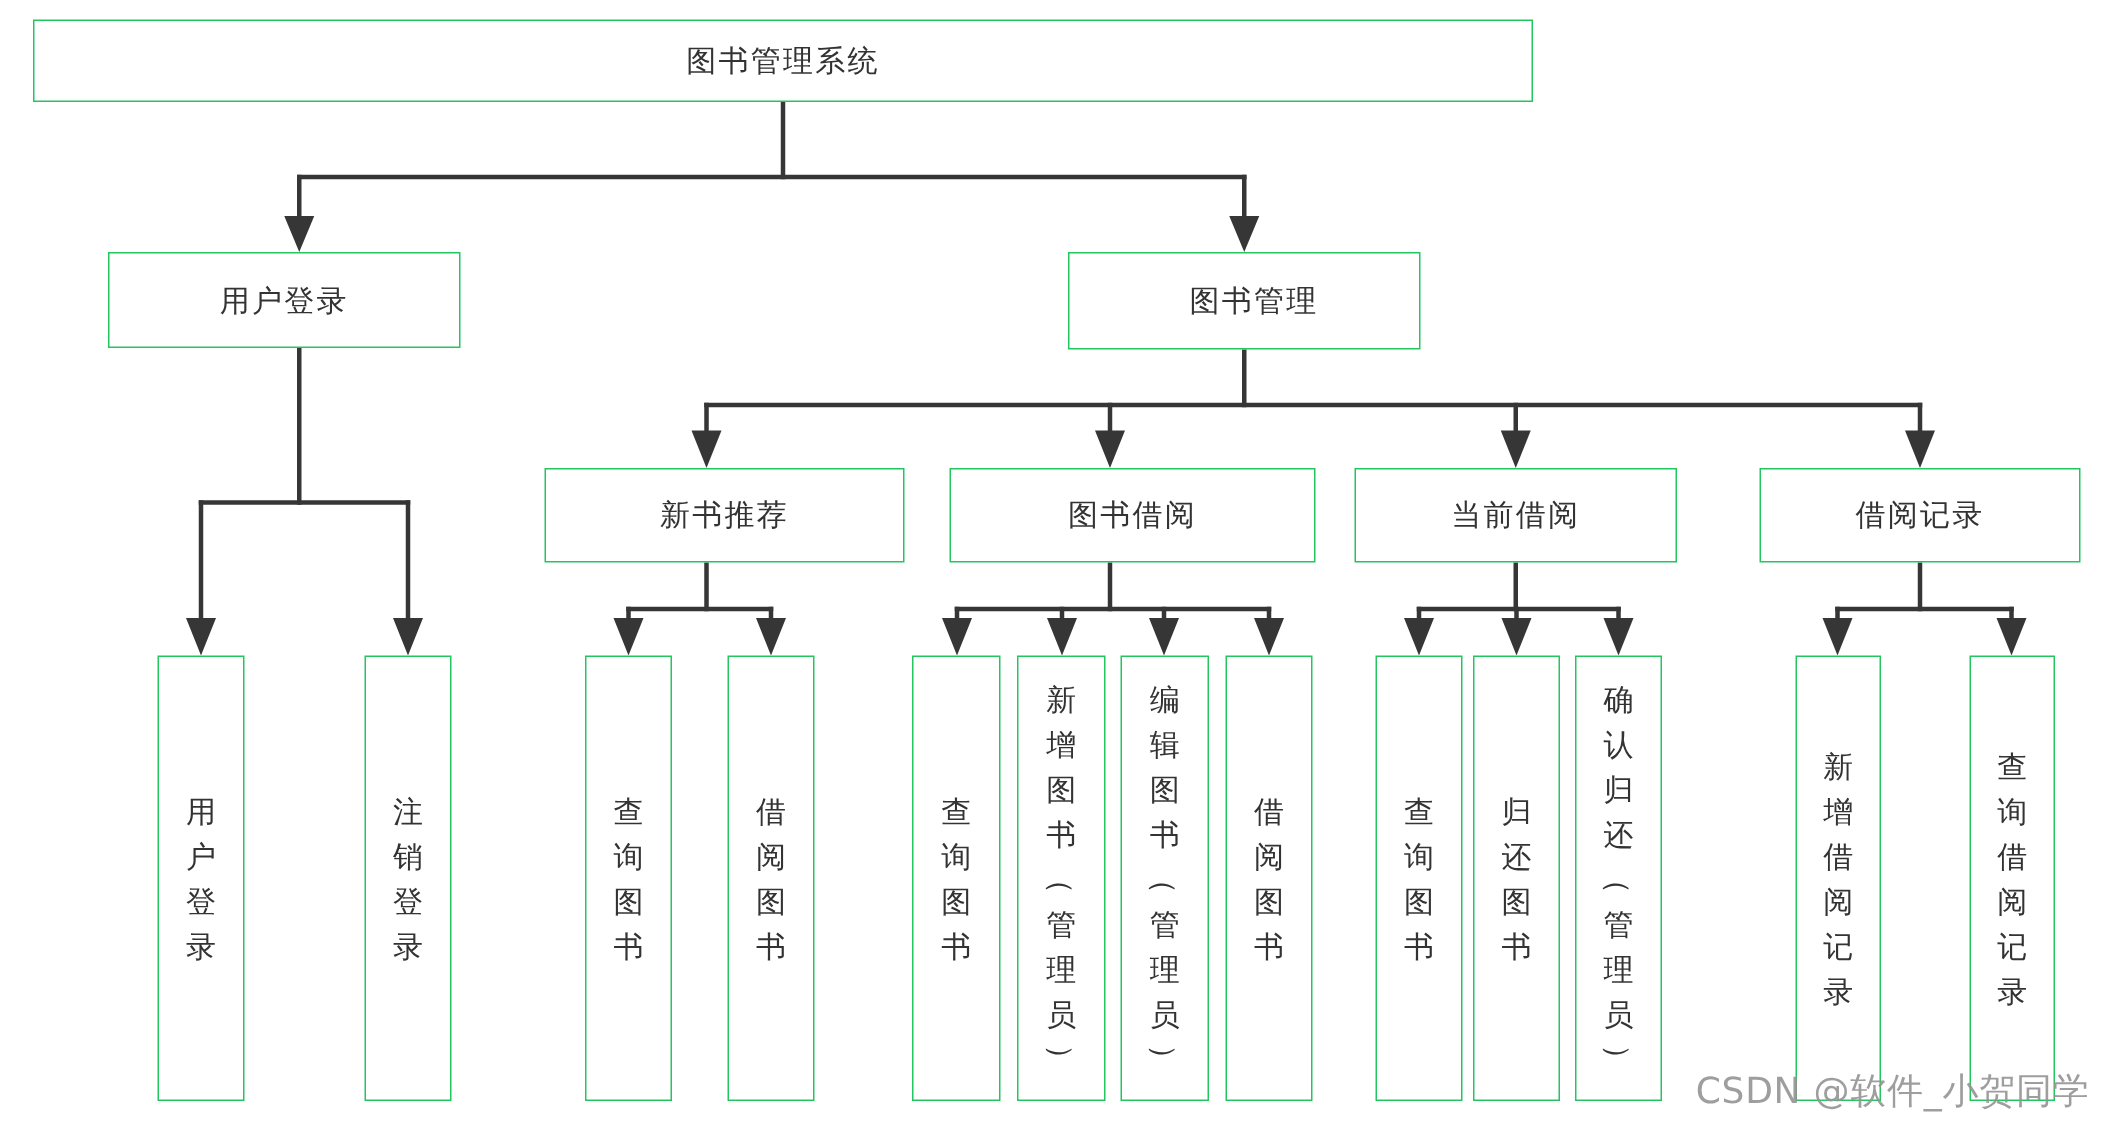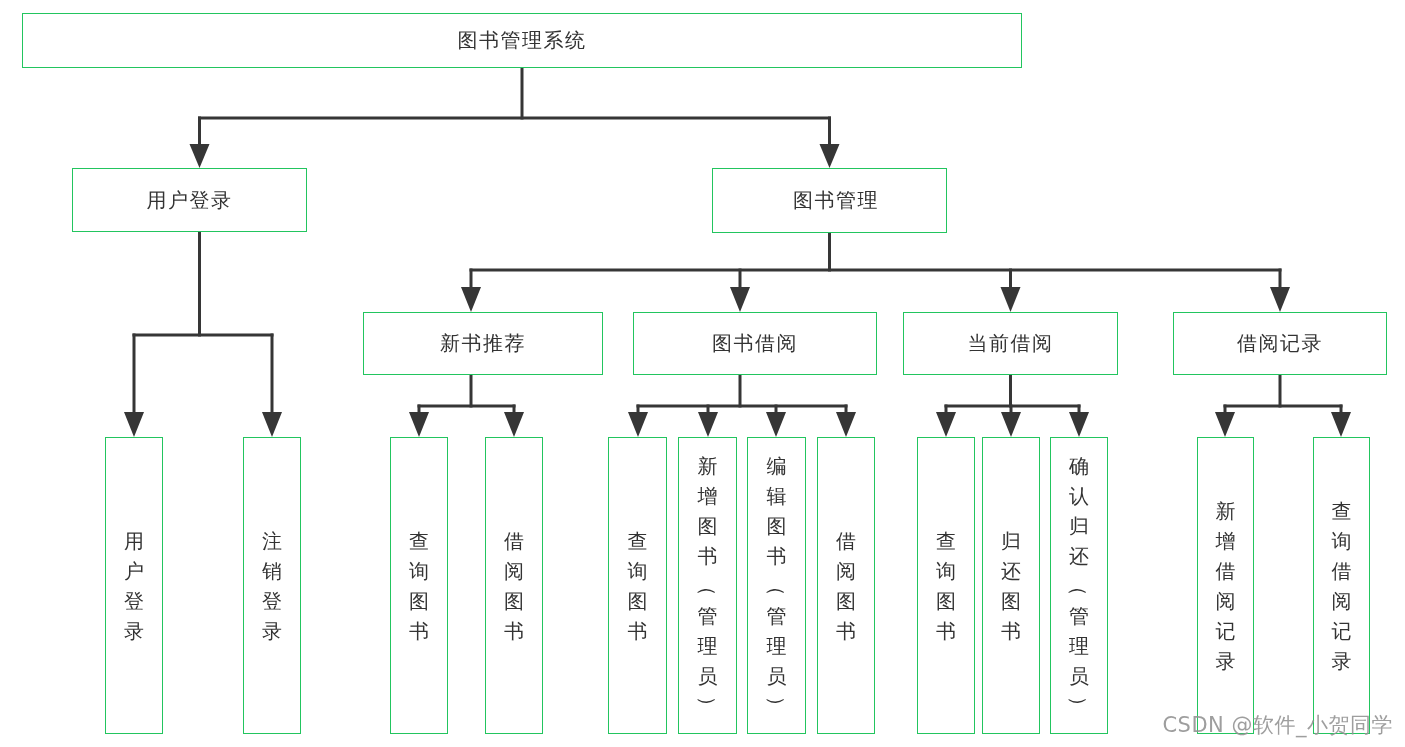--- a/index.html
+++ b/index.html
@@ -36,21 +36,21 @@
     line-height:30px;
     text-align:center;
     font-size:20px;
     color:#333333;
   }
   .vchar.rot { transform:rotate(90deg); }
   #watermark {
     position:absolute;
     right:12px;
     top:711px;
-    font-size:21px;
+    font-size:24px;
     letter-spacing:0.5px;
     color:rgba(148,148,148,0.9);
     z-index:5;
     white-space:nowrap;
   }
 </style>
 </head>
 <body>
 
 <div id="canvas">

